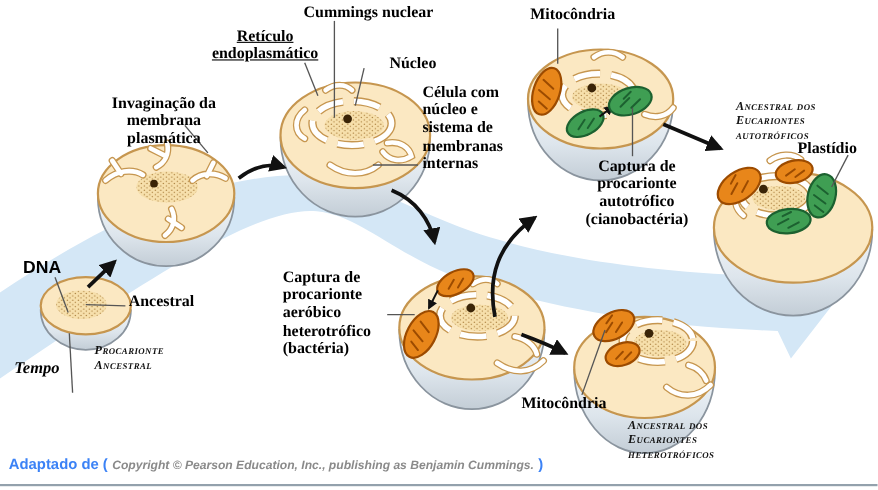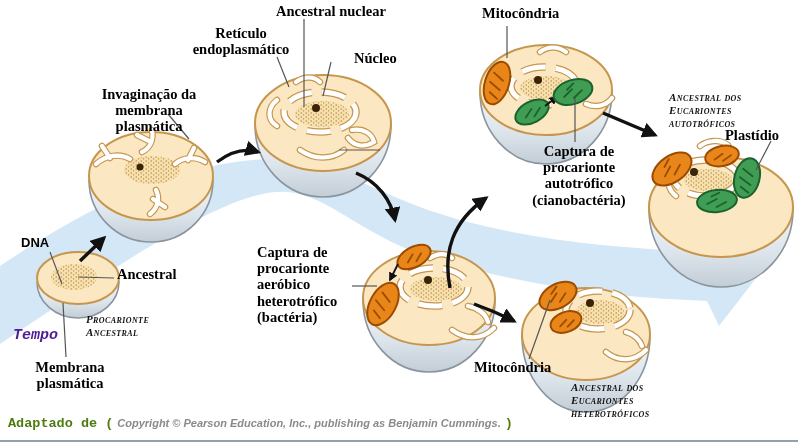--- a/index.html
+++ b/index.html
@@ -6,25 +6,25 @@
   #stage{position:relative;width:798px;height:445px;background:#fff;overflow:hidden;
          font-family:"Liberation Serif",serif;}
   #art{position:absolute;left:0;top:0;}
   .lbl{position:absolute;font-family:"Liberation Serif",serif;font-weight:bold;
        font-size:14.5px;line-height:1.12;color:#000;white-space:pre-line;}
   .center{text-align:center;}
   .caps{position:absolute;font-family:"Liberation Serif",serif;font-style:italic;
         font-weight:bold;font-variant:small-caps;font-size:11px;line-height:1.2;
         letter-spacing:.4px;color:#111;white-space:pre-line;}
   .sansb{position:absolute;font-family:"Liberation Sans",sans-serif;font-weight:bold;
-        font-size:13px;color:#000;}
-  .tempo{position:absolute;font-family:Liberation Mono, monospace;font-weight:bold;
-        font-style:italic;font-size:15px;color:#4c1d95;}
+        font-size:16px;color:#000;}
+  .tempo{position:absolute;font-family:Liberation Serif, serif;font-weight:bold;
+        font-style:italic;font-size:15px;color:#000000;}
   .footer{position:absolute;left:8px;top:413px;white-space:nowrap;}
-  .footer .bk{font-family:Liberation Mono, monospace;font-weight:bold;font-size:13.5px;color:#4d7c0f;}
+  .footer .bk{font-family:Liberation Sans, sans-serif;font-weight:bold;font-size:13.5px;color:#3b82f6;}
   .footer .gy{font-family:"Liberation Sans",sans-serif;font-weight:600;font-size:11px;
         color:var(--c-footer_gray,#8a8a8a);font-style:italic;}
   .rule{position:absolute;left:0;top:440px;width:798px;height:2px;
         background:var(--c-rule_gray,#93a1ac);}
   
   .band{fill:var(--c-band,#d4e7f6);}
   .bowl{fill:url(#gBowl);stroke:var(--c-membrane,#8a949e);stroke-width:1.6;}
   .face{fill:var(--c-cytoplasm,#fbe8c2);stroke:var(--c-cytoplasm_border,#c6964f);stroke-width:2;}
   .nuc{fill:url(#dots);}
   .nucleolus{fill:#3a2407;}
@@ -254,42 +254,45 @@
   <g>
     <path class="flow" d="M80,261 L104,238"></path>
     <path class="flow" d="M217,162 Q238,146 258,152"></path>
     <path class="flow" d="M356,173 C378,182 391,200 395,220"></path>
     <path class="flow" d="M450,288 C443,252 452,222 486,198"></path>
     <path class="flow" d="M603,113 L655,135"></path>
     <path class="flow" d="M474,304 Q496,312 514,321"></path>
   </g>
 </svg>
 
-<div class="lbl" style="left:276px;top:3px;">Ancestral nuclear</div>
-<div class="lbl center" style="left:183px;top:25px;width:116px;">Retículo
+<div class="lbl" style="left:276px;top:3px;">Cummings nuclear</div>
+<div class="lbl center" style="left:183px;top:25px;width:116px;text-decoration:underline;">Retículo
 endoplasmático</div>
 <div class="lbl" style="left:311px;top:50px;margin-left:43px;">Núcleo</div>
 <div class="lbl center" style="left:88px;top:86px;width:122px;">Invaginação da
 membrana plasmática</div>
+<div class="lbl" style="left:384px;top:76px;">Célula com
+núcleo e
+sistema de
+membranas
+internas</div>
 <div class="lbl" style="left:482px;top:5px;">Mitocôndria</div>
 <div class="lbl center" style="left:519px;top:143px;width:120px;">Captura de
 procarionte
 autotrófico
 (cianobactéria)</div>
 <div class="caps" style="left:669px;top:91px;">Ancestral dos
 Eucariontes
 autotróficos</div>
 <div class="lbl" style="left:725px;top:127px;">Plastídio</div>
 <div class="sansb" style="left:21px;top:235px;">DNA</div>
 <div class="lbl" style="left:117px;top:266px;">Ancestral</div>
 <div class="tempo" style="left:13px;top:327px;">Tempo</div>
 <div class="caps" style="left:86px;top:313px;">Procarionte
 Ancestral</div>
-<div class="lbl center" style="left:17px;top:359px;width:106px;">Membrana
-plasmática</div>
 <div class="lbl" style="left:257px;top:244px;">Captura de
 procarionte
 aeróbico
 heterotrófico
 (bactéria)</div>
 <div class="lbl" style="left:474px;top:359px;">Mitocôndria</div>
 <div class="caps" style="left:571px;top:381px;">Ancestral dos
 Eucariontes
 heterotróficos</div>
 

